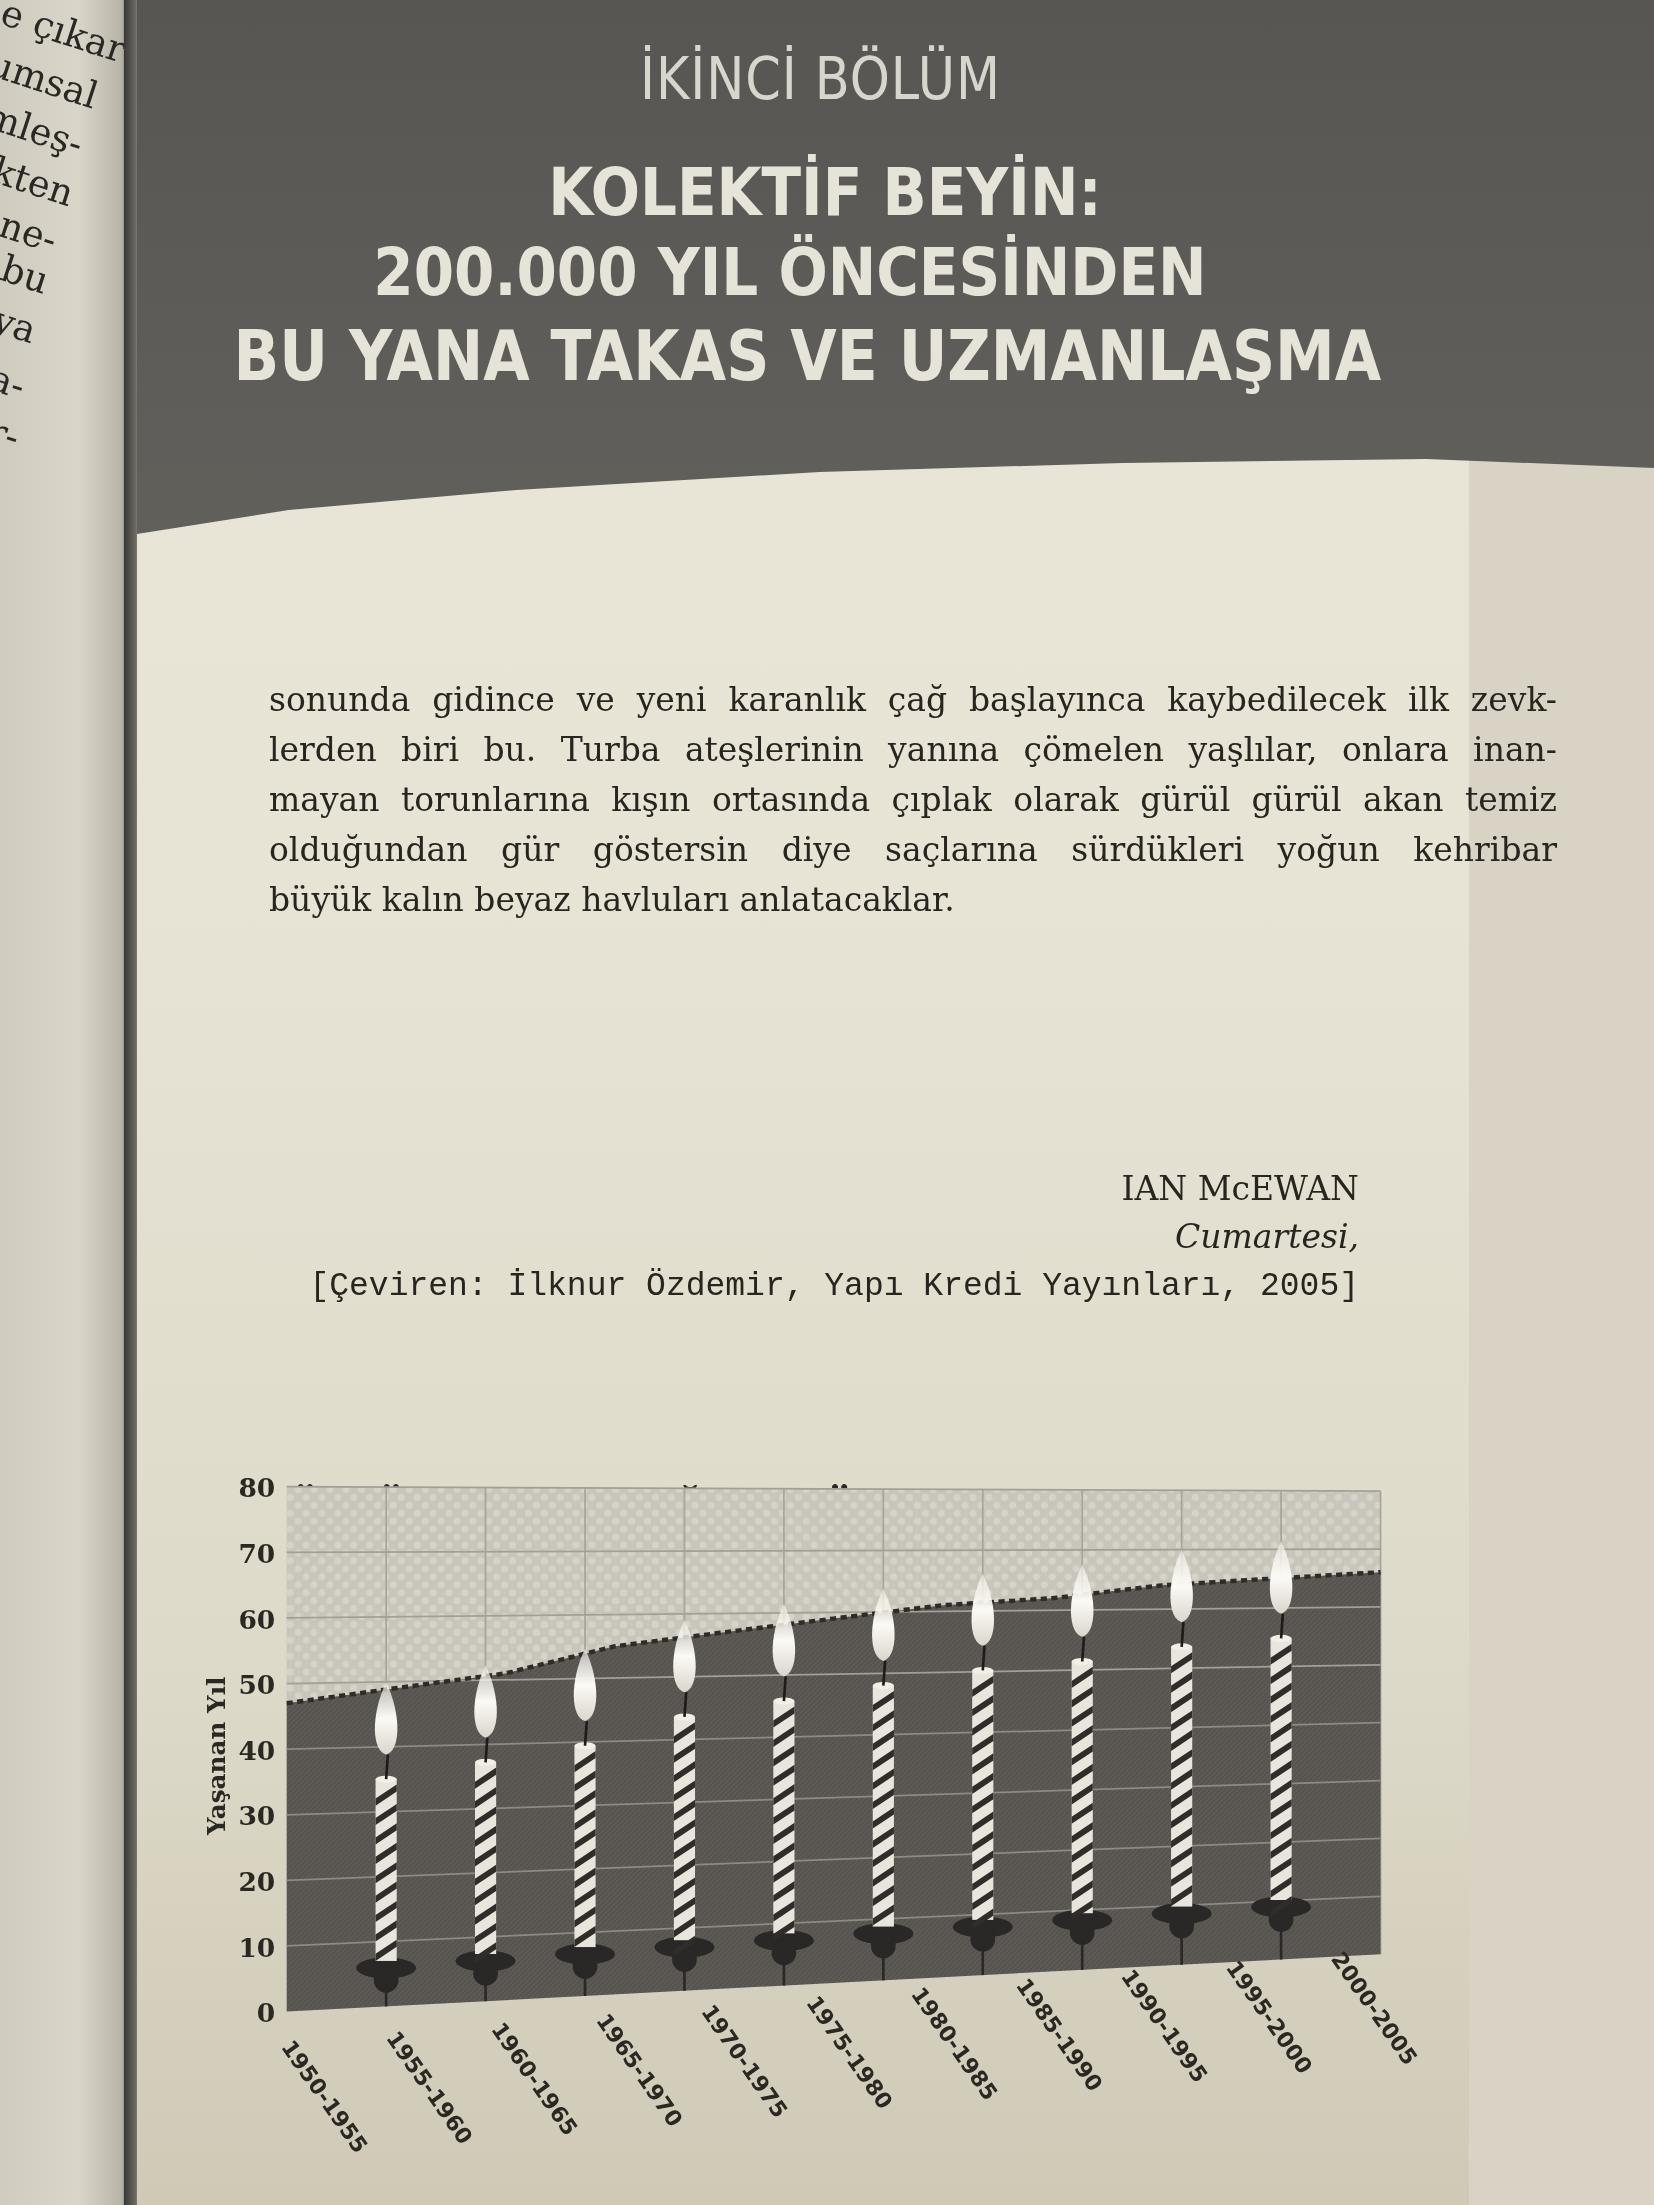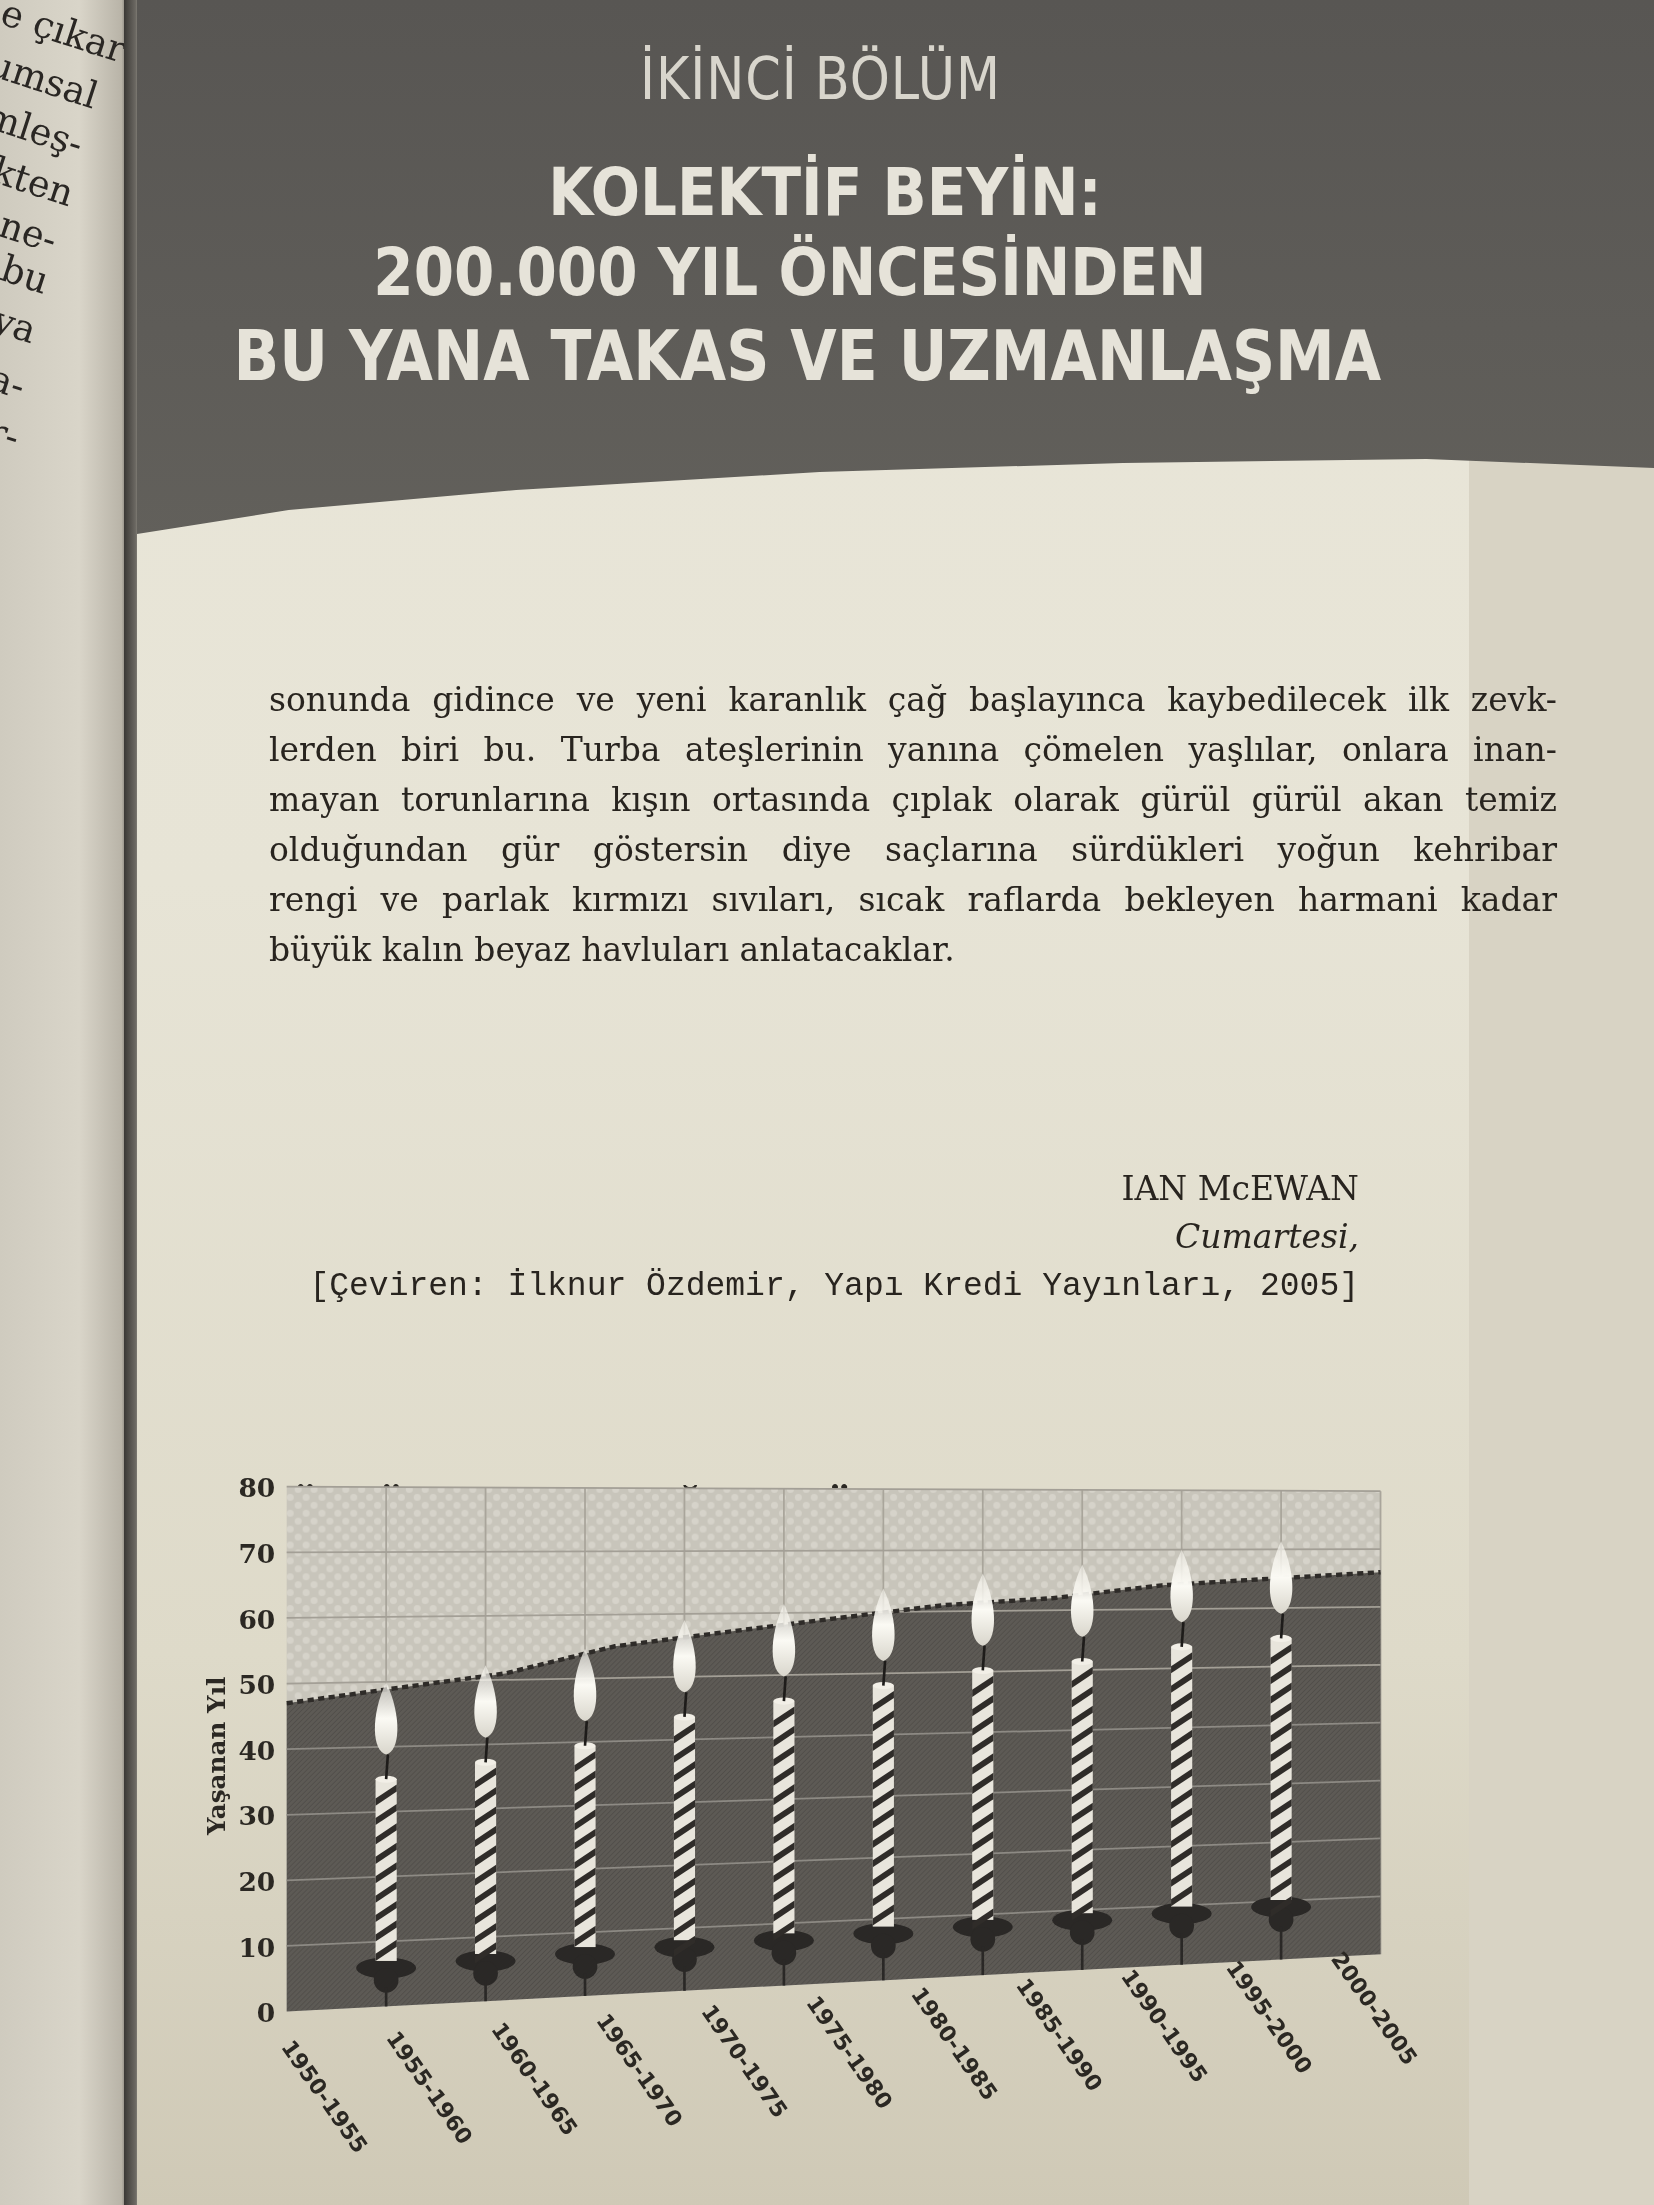--- a/index.html
+++ b/index.html
@@ -91,21 +91,20 @@
   <div class="chapter-label">İKİNCİ BÖLÜM</div>
   <div class="chapter-title t1">KOLEKTİF BEYİN:</div>
   <div class="chapter-title t2">200.000 YIL ÖNCESİNDEN</div>
   <div class="chapter-title t3">BU YANA TAKAS VE UZMANLAŞMA</div>
 
   <div class="epigraph">
     <span class="ln">sonunda gidince ve yeni karanlık çağ başlayınca kaybedilecek ilk zevk-</span>
     <span class="ln">lerden biri bu. Turba ateşlerinin yanına çömelen yaşlılar, onlara inan-</span>
     <span class="ln">mayan torunlarına kışın ortasında çıplak olarak gürül gürül akan temiz</span>
     <span class="ln">olduğundan gür göstersin diye saçlarına sürdükleri yoğun kehribar</span>
-    <span class="ln">rengi ve parlak kırmızı sıvıları, sıcak raflarda bekleyen harmani kadar</span>
     <span class="ln last">büyük kalın beyaz havluları anlatacaklar.</span>
   </div>
 
   <div class="attrib a1">IAN McEWAN</div>
   <div class="attrib a2">Cumartesi,</div>
   <div class="attrib a3">[Çeviren: İlknur Özdemir, Yapı Kredi Yayınları, 2005]</div>
 
   <div class="chart-title">ÖMÜR UZUNLUĞU (DÜNYA ORTALAMASI)</div>
 </div>
 

